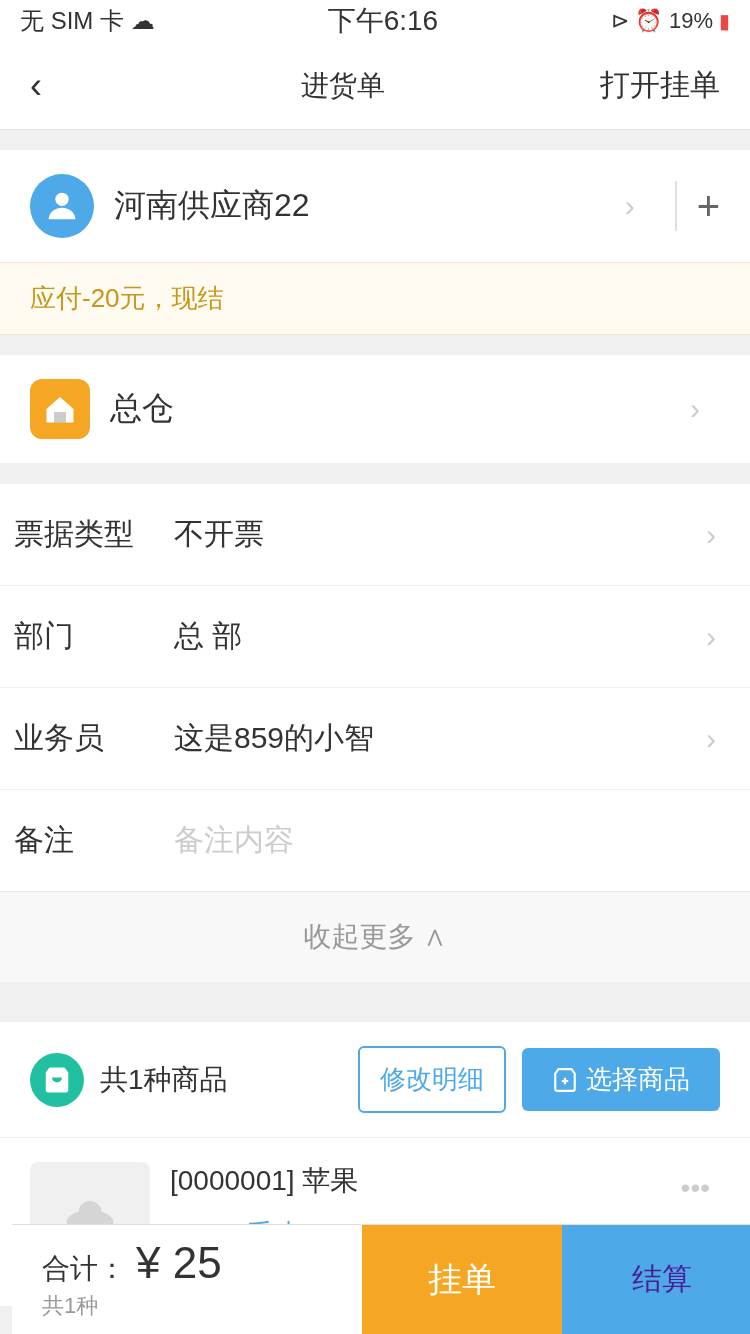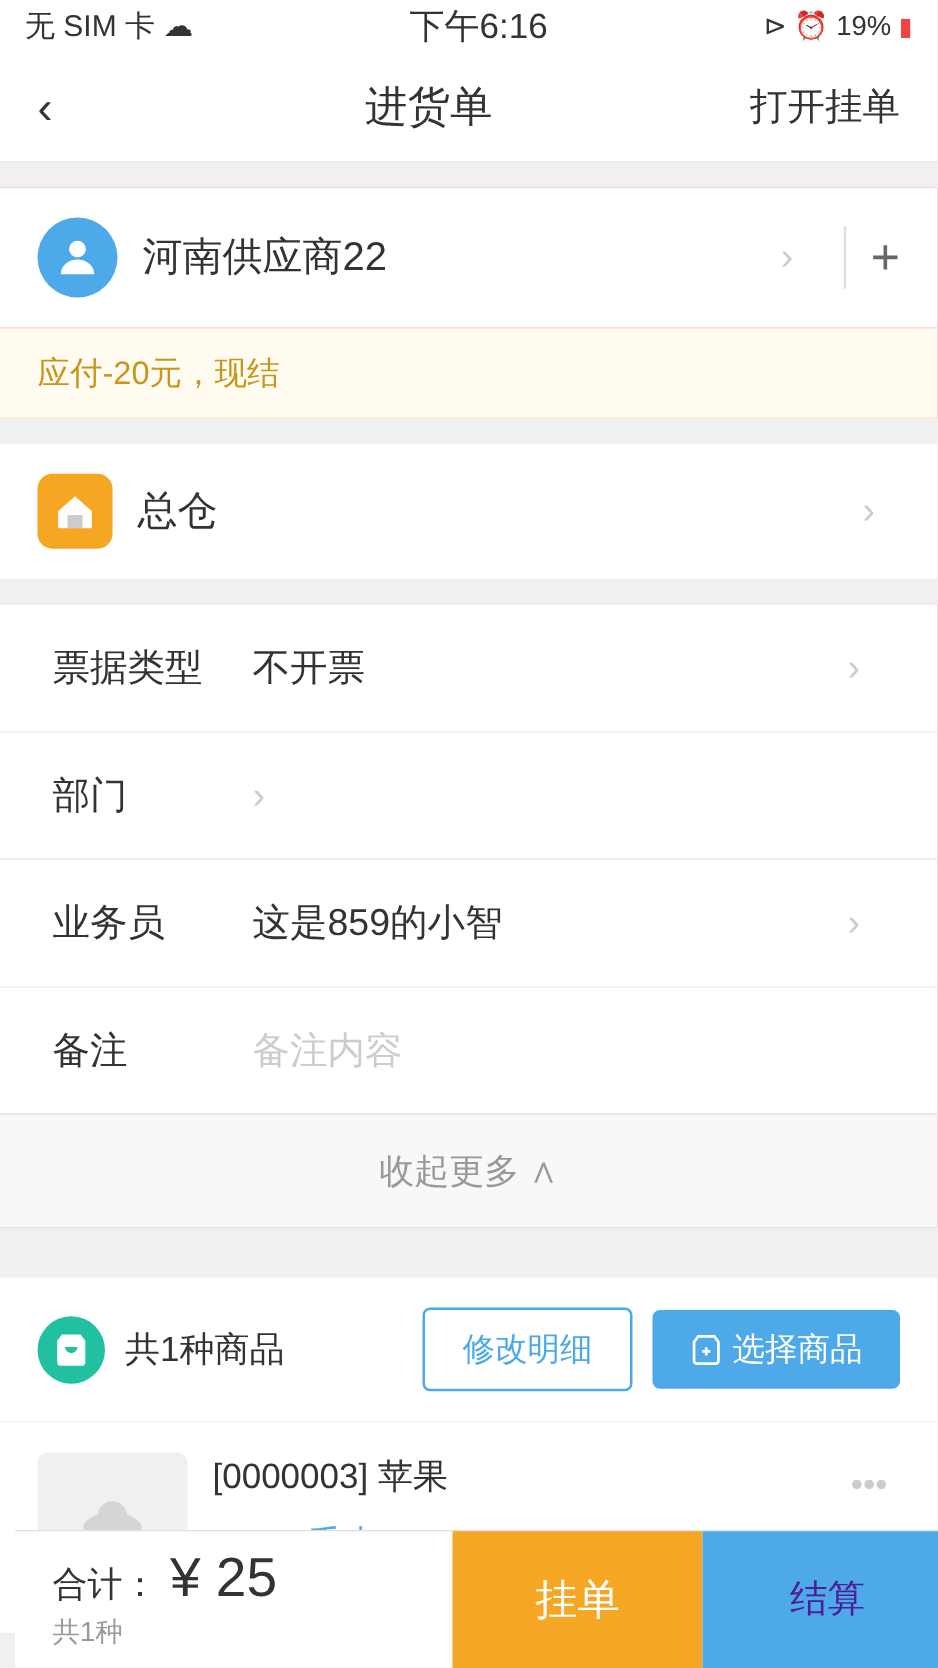--- a/index.html
+++ b/index.html
@@ -37,21 +37,21 @@
       justify-content: space-between;
       padding: 0 30px;
       border-bottom: 1px solid #e0e0e0;
     }
     .nav-back {
       font-size: 36px;
       color: #333;
       cursor: pointer;
     }
     .nav-title {
-      font-size: 34px;
+      font-size: 28px;
       font-weight: 500;
       color: #333;
       margin-left: 44px;
     }
     .nav-action {
       font-size: 30px;
       color: #333;
     }
 
     
@@ -134,21 +134,21 @@
       justify-content: center;
       margin-right: 20px;
     }
     .warehouse-icon svg { width: 36px; height: 36px; fill: #fff; }
     .warehouse-name { flex: 1; font-size: 32px; color: #333; }
 
     
     .field-row {
       display: flex;
       align-items: center;
-      padding: 30px 42px;
+      padding: 30px 14px;
       background: #fff;
       border-top: 1px solid #f0f0f0;
     }
     .field-label {
       font-size: 30px;
       color: #333;
       width: 160px;
       flex-shrink: 0;
     }
     .field-value {
@@ -193,21 +193,21 @@
     }
     .product-count-text {
       flex: 1;
       font-size: 28px;
       color: #333;
     }
     .btn-outline {
       border: 2px solid #4da9e8;
       color: #4da9e8;
       background: #fff;
-      padding: 14px 30px;
+      padding: 14px 20px;
       font-size: 26px;
       border-radius: 6px;
       margin-right: 16px;
     }
     .btn-primary {
       background: #4da9e8;
       color: #fff;
       border: none;
       padding: 14px 30px;
       font-size: 26px;
@@ -362,20 +362,21 @@
 <div class="section-card">
 
   <div class="field-row">
     <span class="field-label">票据类型</span>
     <span class="field-value">不开票</span>
     <span class="chevron-right">›</span>
   </div>
 
   <div class="field-row">
     <span class="field-label">部门</span>
+    <span class="field-value">总 部</span>
     <span class="chevron-right">›</span>
   </div>
 
   <div class="field-row">
     <span class="field-label">业务员</span>
     <span class="field-value">这是859的小智</span>
     <span class="chevron-right">›</span>
   </div>
 
   <div class="field-row">
@@ -410,21 +411,21 @@
   <div class="product-item">
     <div class="product-thumb">
       <svg viewBox="0 0 60 60" fill="#999">
         <circle cx="30" cy="22" r="10"></circle>
         <ellipse cx="30" cy="30" rx="20" ry="10"></ellipse>
         <text x="12" y="50" font-size="10" fill="#888">睿+</text>
       </svg>
     </div>
     <div class="product-info">
       <div class="product-name">
-        <span>[0000003]</span>
+        <span>[0000001]</span>
         <span> </span>
         <span>苹果</span>
       </div>
       <div class="product-price">
         <span>¥5 x </span><span class="highlight">5千克</span><span> = </span><span class="total">¥25</span>
       </div>
     </div>
     <span class="product-more">•••</span>
   </div>
 </div>

